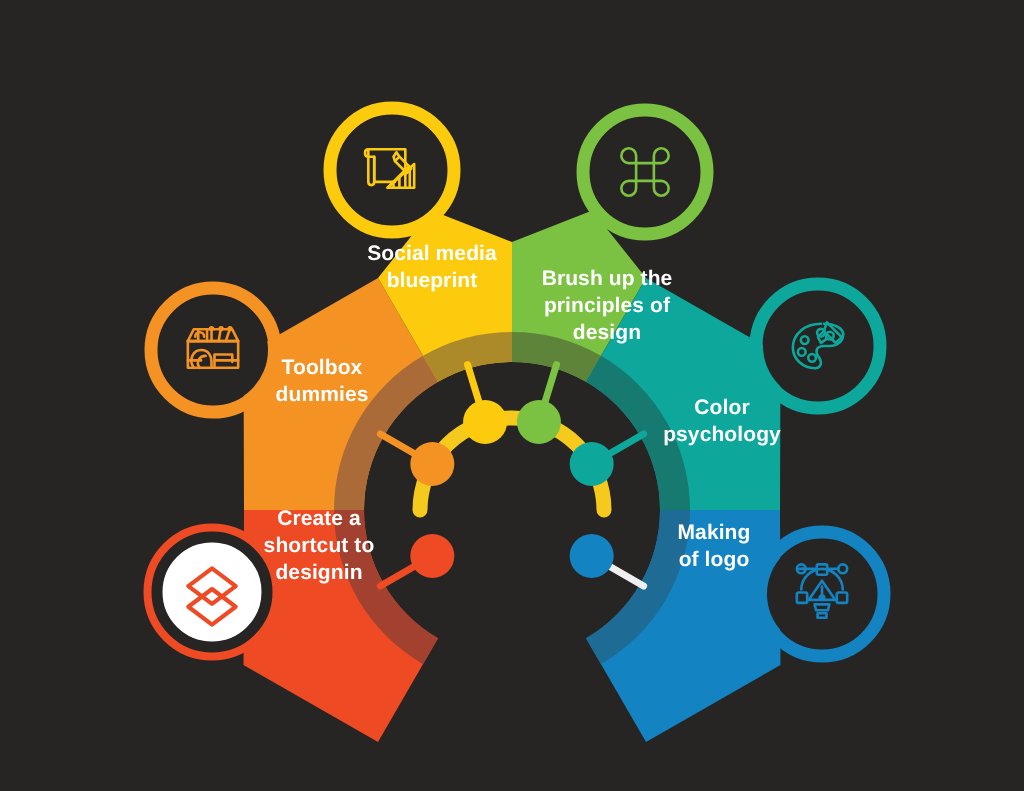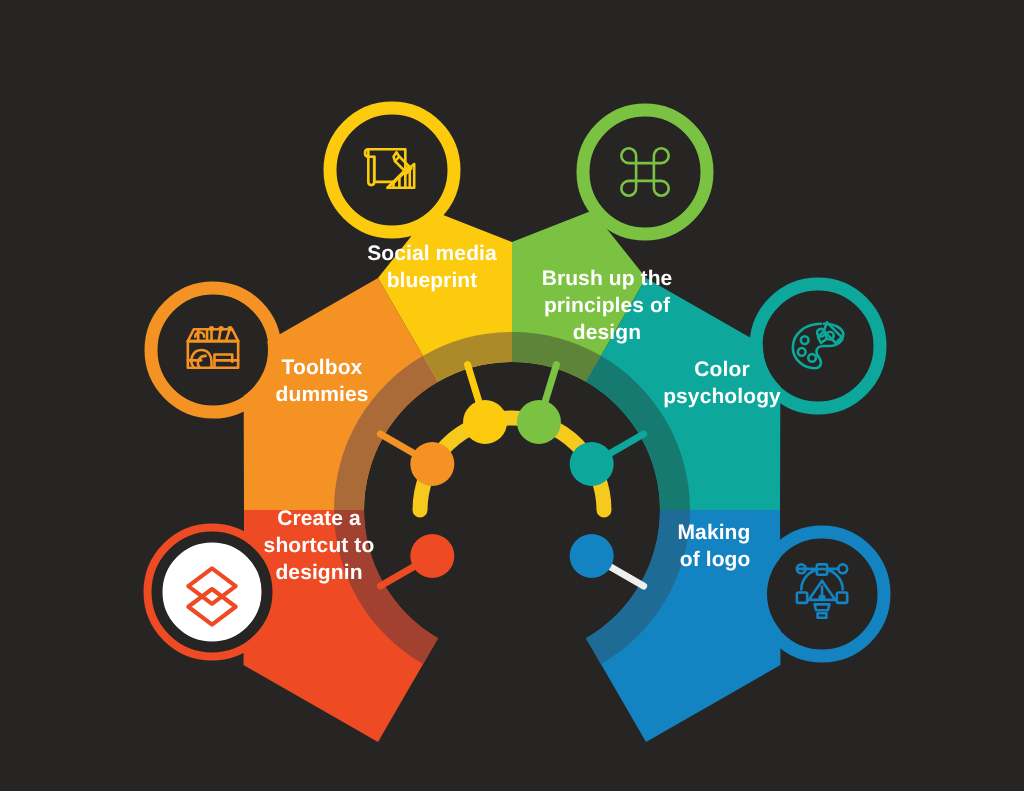--- a/index.html
+++ b/index.html
@@ -198,21 +198,21 @@
       </g>
   </svg>
   <div id="labels-layer">
       <div class="seg-label" style="left: 322px; top: 382px;">Toolbox
 dummies</div>
       <div class="seg-label" style="left: 432px; top: 268px;">Social media
 blueprint</div>
       <div class="seg-label" style="left: 607px; top: 278px; margin-top: 28px;">Brush up the
 principles of
 design</div>
-      <div class="seg-label" style="left: 722px; top: 384px;">Color
+      <div class="seg-label" style="left: 722px; top: 422px;">Color
 psychology</div>
-      <div class="seg-label" style="left: 714px; top: 547px; text-align: right;">Making
+      <div class="seg-label" style="left: 714px; top: 547px;">Making
 of logo</div>
       <div class="seg-label" style="left: 319px; top: 546px;">Create a
 shortcut to
 designin</div>
     </div>
 </div>
 
 </body></html>

